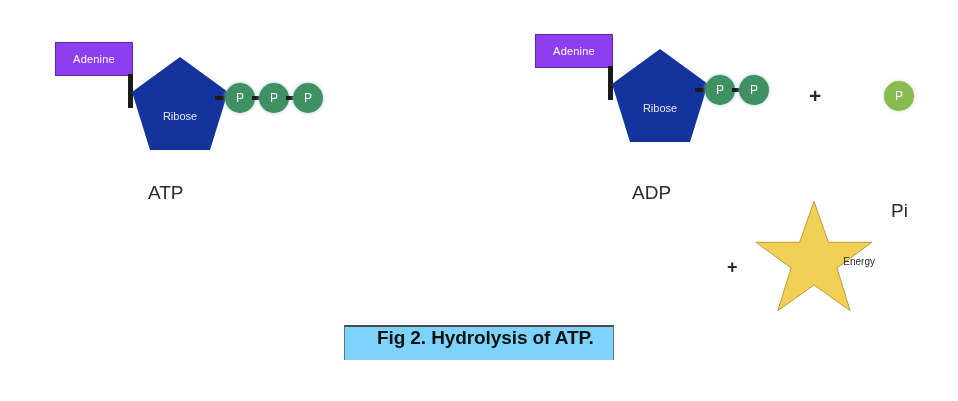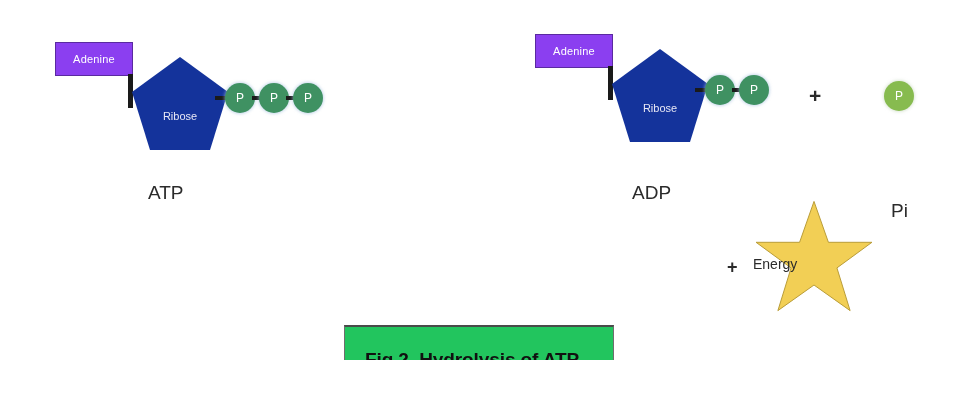--- a/index.html
+++ b/index.html
@@ -110,36 +110,36 @@
     line-height: 1;
   }
   .plus-small { font-size: 18px; }
 
   
   .star-wrap { width: 122px; height: 122px; }
   .star-wrap svg { display: block; }
   .star-label {
     position: absolute;
     width: 122px;
-    text-align: left;
+    text-align: right;
     top: 57px; left: 0;
-    font-size: 14px;
+    font-size: 10px;
     color: #2b2b2b;
     pointer-events: none;
   }
 
   
   .caption-box {
     border: 1px solid #6e6e6e;
     border-top: 2px solid #4a4a4a;
-    background: #22c55e;
+    background: #7dd3fc;
     display: flex;
-    align-items: flex-end;
+    align-items: flex-start;
     box-sizing: border-box;
-    padding-left: 20px;
+    padding-left: 32px;
   }
   .caption-text {
     font-size: 19px;
     font-weight: bold;
     color: #111111;
     white-space: nowrap;
     letter-spacing: -0.1px;
   }
 </style>
 </head>

